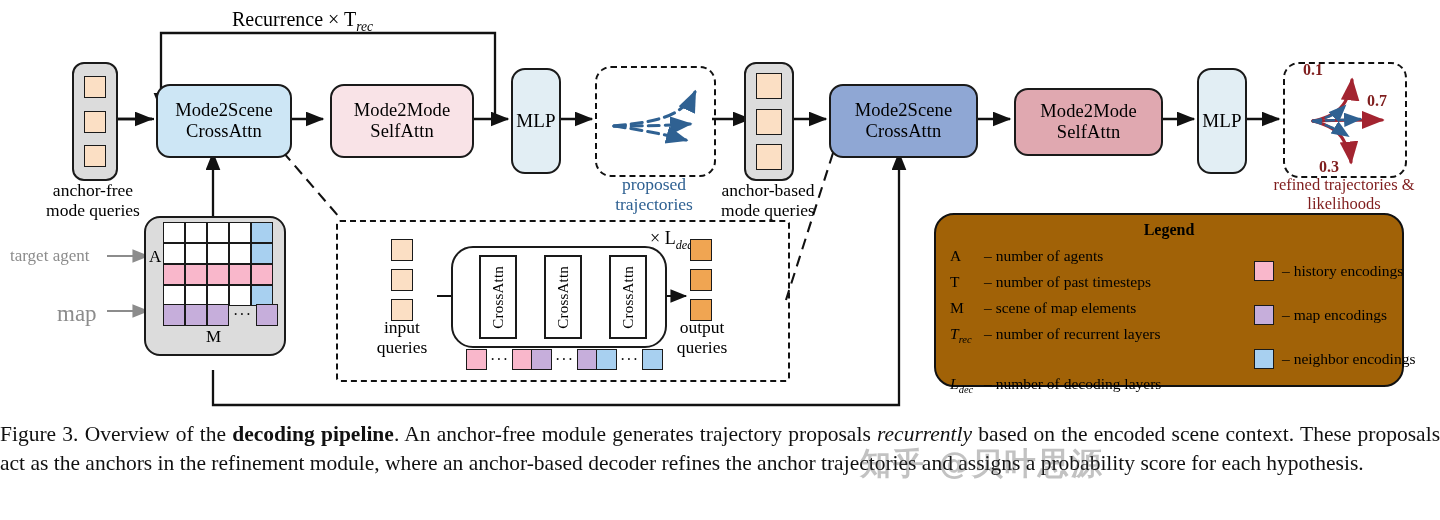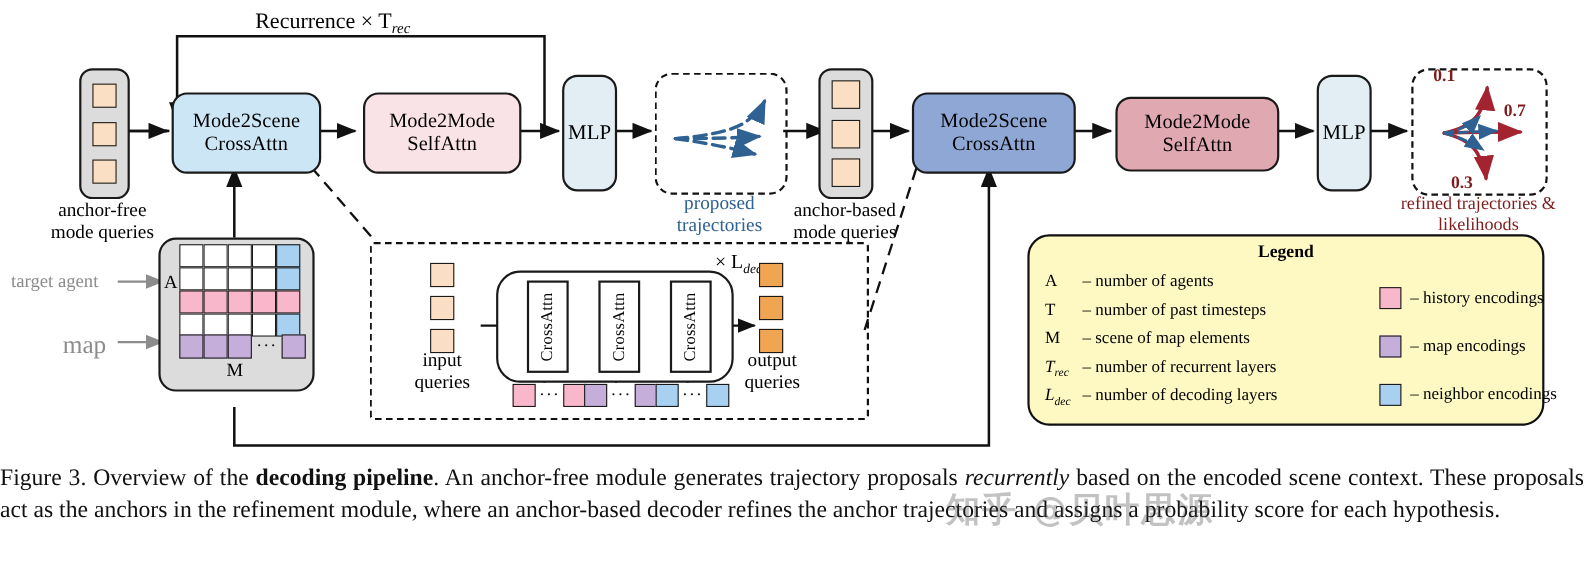--- a/index.html
+++ b/index.html
@@ -45,21 +45,21 @@
       display:flex;align-items:center;justify-content:center;}
   .ca span{writing-mode:vertical-rl;transform:rotate(180deg);font-size:15px;
            font-family:"Liberation Serif",serif;letter-spacing:.2px;white-space:nowrap;}
   .tok{width:21px;height:21px;border:1.6px solid #1a1a1a;box-sizing:border-box;}
   .tok.pink{background:#f9b7cb;}
   .tok.purple{background:#c6aedb;}
   .tok.blue{background:#a8d0f0;}
   .dots{font-size:16px;letter-spacing:1px;color:#111;}
 
   
-  .legend{position:absolute;border:2.5px solid #111;border-radius:20px;background:#fef9c3;}
+  .legend{position:absolute;border:2.5px solid #111;border-radius:20px;background:#a16207;}
   .legend-title{text-align:center;font-weight:bold;font-size:16px;
                 font-family:"Liberation Serif",serif;}
   .leg-row{display:flex;align-items:baseline;font-size:15.5px;white-space:nowrap;}
   .leg-sym{width:34px;text-align:left;font-family:"Liberation Serif",serif;}
   .leg-sw{width:20px;height:20px;border:1.6px solid #1a1a1a;box-sizing:border-box;}
 
   
   .t{position:absolute;font-family:"Liberation Serif",serif;white-space:nowrap;}
   .gray{color:#8c8c8c;}
   .blue-t{color:#2f6192;}
@@ -332,21 +332,21 @@
         <span>– number of past timesteps</span>
       </div>
       <div class="leg-row" style="height:26px;">
         <span class="leg-sym"><span>M</span></span>
         <span>– scene of map elements</span>
       </div>
       <div class="leg-row" style="height:26px;">
         <span class="leg-sym ital"><span>T</span><sub>rec</sub></span>
         <span>– number of recurrent layers</span>
       </div>
-      <div class="leg-row" style="height:26px;">
+      <div class="leg-row" style="height:26px;margin-top:24px;">
         <span class="leg-sym ital"><span>L</span><sub>dec</sub></span>
         <span>– number of decoding layers</span>
       </div>
     </div>
 
     <div class="abs" style="left:318px;top:36px;">
       <div class="leg-row" style="align-items:center;height:40px;">
         <span class="leg-sw" style="background:#f9b7cb;"></span>
         <span style="margin-left:8px;">– history encodings</span>
       </div>

